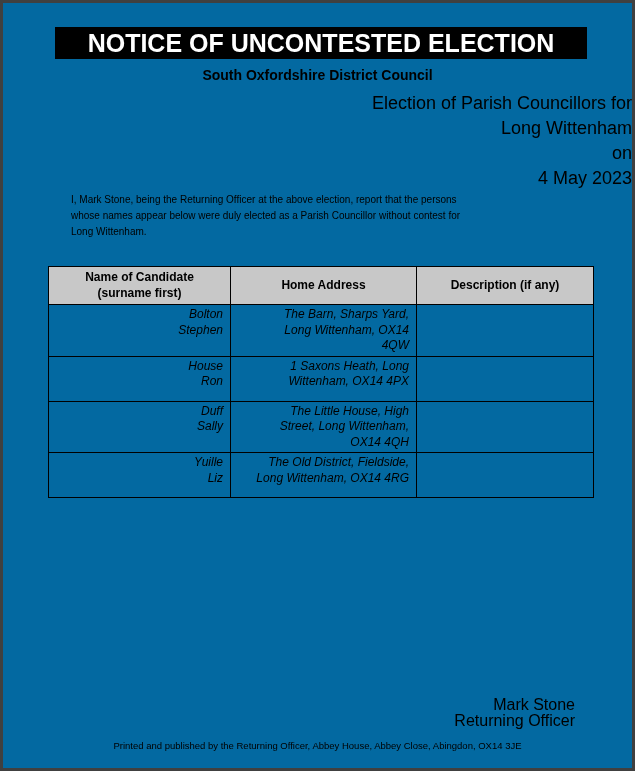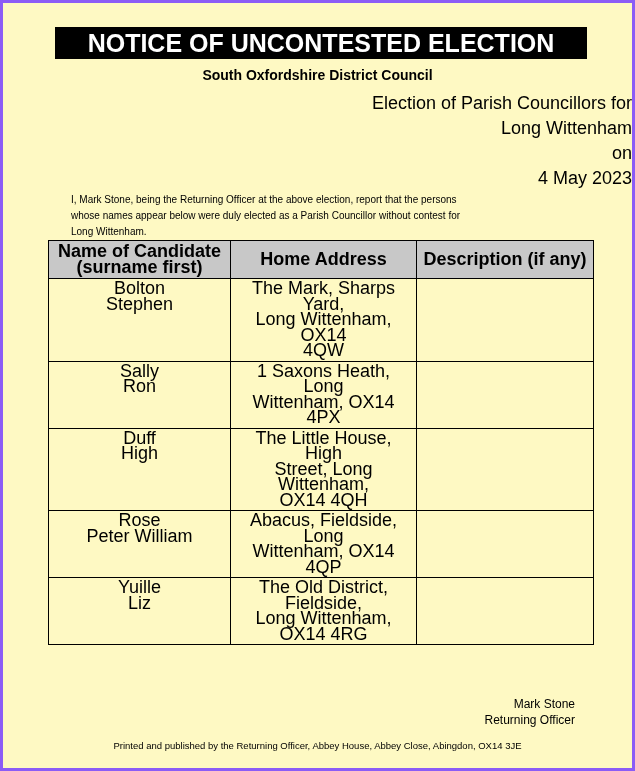--- a/index.html
+++ b/index.html
@@ -7,22 +7,22 @@
     padding: 0;
     background: #ffffff;
     font-family: "Liberation Sans", "DejaVu Sans", sans-serif;
     color: #000000;
   }
   .page {
     position: relative;
     width: 635px;
     height: 771px;
     box-sizing: border-box;
-    border: 3px solid #8b5cf6;
-    background: #fef9c3;
+    border: 3px solid #404040;
+    background: #0369a1;
     overflow: hidden;
   }
   .banner {
     position: absolute;
     left: 52px;
     top: 24px;
     width: 532px;
     height: 32px;
     background: #000000;
     color: #ffffff;
@@ -57,26 +57,26 @@
     position: absolute;
     top: 189px;
     left: 68px;
     width: 540px;
     font-size: 10px;
     line-height: 15.8px;
     white-space: pre-line;
   }
   table.candidates {
     position: absolute;
-    top: 237px;
+    top: 263px;
     left: 45px;
     border-collapse: collapse;
     table-layout: fixed;
     width: 545px;
-    font-size: 18px;
+    font-size: 12px;
   }
   table.candidates col.c1 { width: 182px; }
   table.candidates col.c2 { width: 186px; }
   table.candidates col.c3 { width: 177px; }
   table.candidates th, table.candidates td {
     border: 1px solid #000000;
     box-sizing: border-box;
   }
   table.candidates th {
     background: #c8c8c8;
@@ -84,37 +84,38 @@
     font-weight: bold;
     text-align: center;
     vertical-align: middle;
     line-height: 15.5px;
     white-space: pre-line;
     padding: 2px 4px;
   }
   table.candidates td {
     height: 45px;
     vertical-align: top;
-    text-align: center;
+    text-align: right;
     line-height: 15.5px;
     white-space: pre-line;
     padding: 2px 7px;
+    font-style: italic;
   }
   .dated {
     position: absolute;
     top: 678px;
     left: 54px;
     font-size: 12px;
   }
   .signature {
     position: absolute;
     top: 694px;
     right: 57px;
     text-align: right;
-    font-size: 12px;
+    font-size: 16px;
     line-height: 15.5px;
   }
   .imprint {
     position: absolute;
     top: 737px;
     left: 0;
     right: 0;
     text-align: center;
     font-size: 9.5px;
   }
@@ -150,45 +151,38 @@
         <th>Name of Candidate
 (surname first)</th>
         <th>Home Address</th>
         <th>Description (if any)</th>
       </tr>
     </thead>
     <tbody>
       <tr>
         <td>Bolton
 Stephen</td>
-        <td>The Mark, Sharps Yard,
+        <td>The Barn, Sharps Yard,
 Long Wittenham, OX14
 4QW</td>
         <td></td>
       </tr>
       <tr>
-        <td>Sally
+        <td>House
 Ron</td>
         <td>1 Saxons Heath, Long
 Wittenham, OX14 4PX</td>
         <td></td>
       </tr>
       <tr>
         <td>Duff
-High</td>
+Sally</td>
         <td>The Little House, High
 Street, Long Wittenham,
 OX14 4QH</td>
-        <td></td>
-      </tr>
-      <tr>
-        <td>Rose
-Peter William</td>
-        <td>Abacus, Fieldside, Long
-Wittenham, OX14 4QP</td>
         <td></td>
       </tr>
       <tr>
         <td>Yuille
 Liz</td>
         <td>The Old District, Fieldside,
 Long Wittenham, OX14 4RG</td>
         <td></td>
       </tr>
     </tbody>

